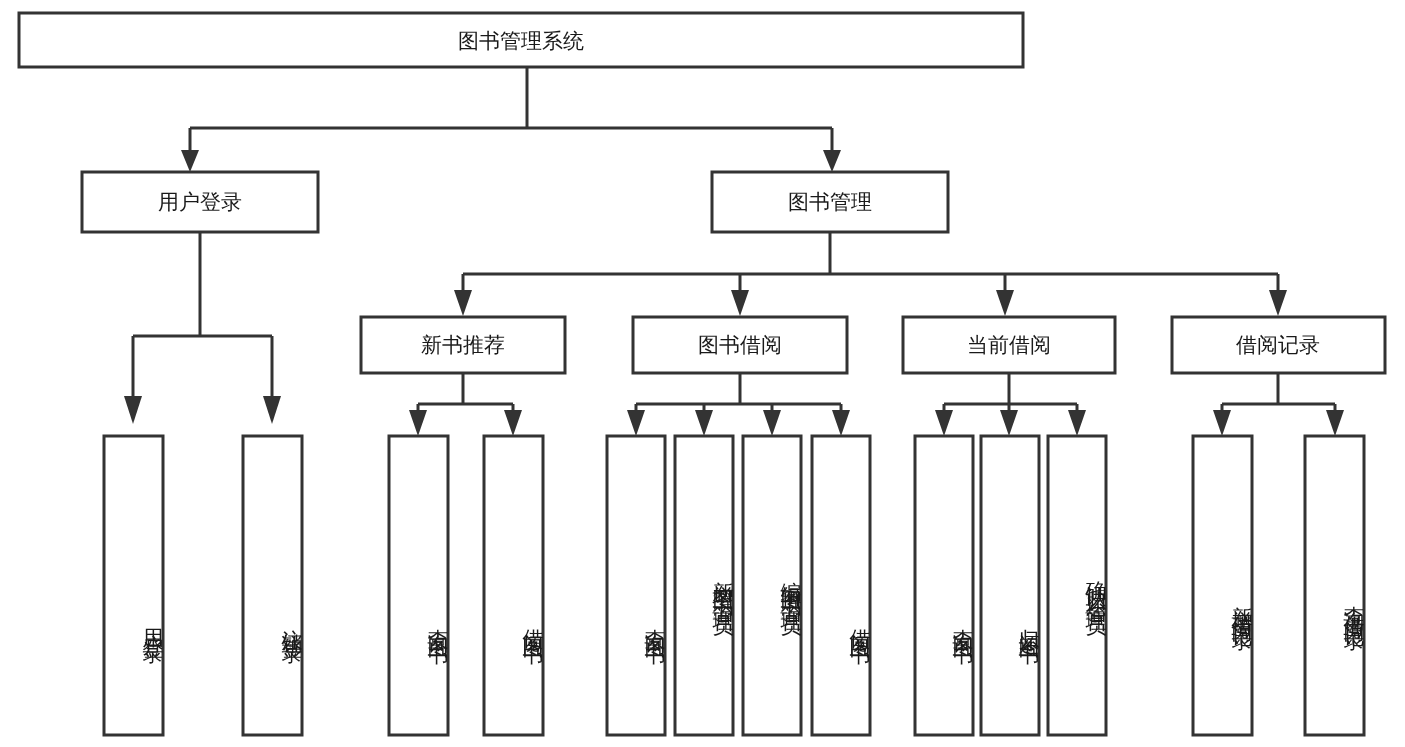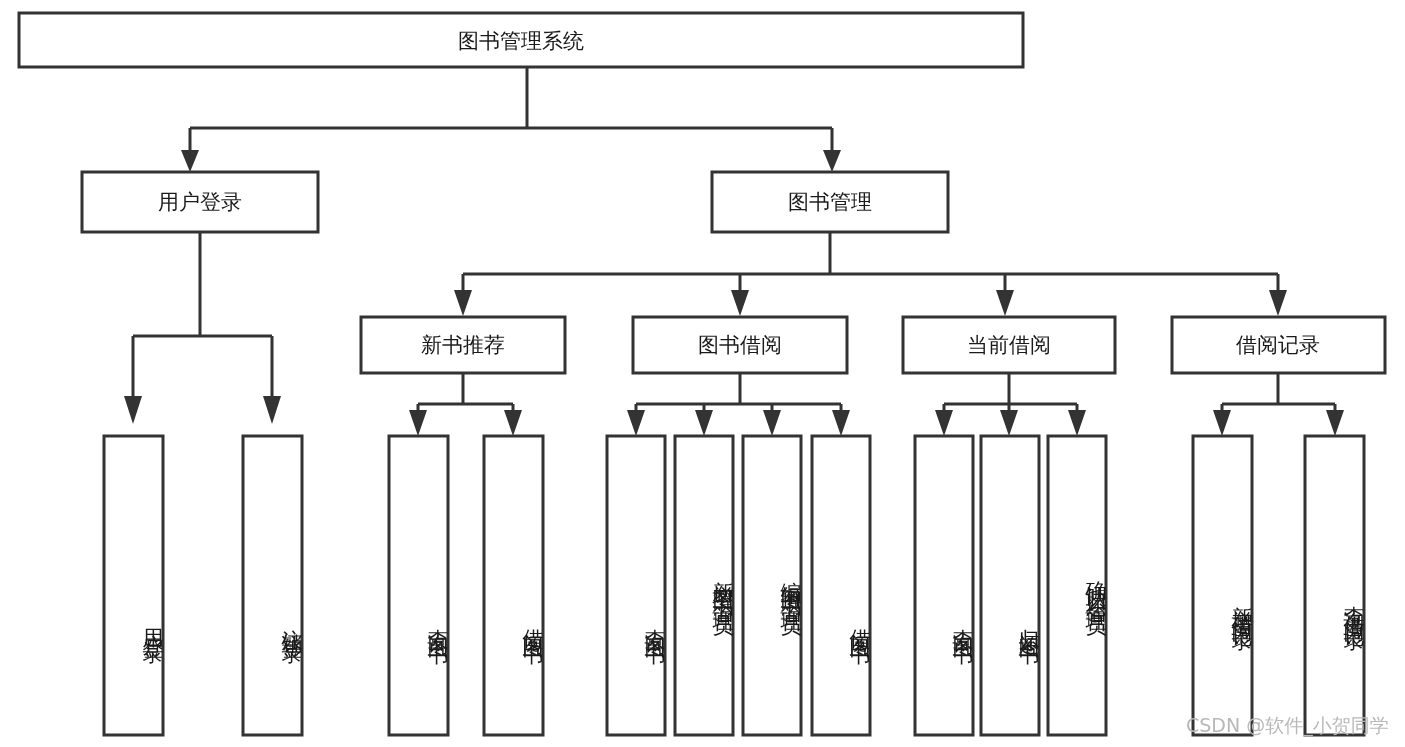--- a/index.html
+++ b/index.html
@@ -229,15 +229,14 @@
   <div class="leaf-label-box" style="left:743px; top:444px; width:58px; height:285px;">编辑图书（管理员）</div>
   <div class="leaf-label-box" style="left:812px; top:512px; width:58px; height:220px;">借阅图书</div>
 
   <div class="leaf-label-box" style="left:915px; top:512px; width:58px; height:220px;">查询图书</div>
   <div class="leaf-label-box" style="left:981px; top:512px; width:58px; height:220px;">归还图书</div>
   <div class="leaf-label-box" style="left:1048px; top:444px; width:58px; height:285px;">确认归还（管理员）</div>
 
   <div class="leaf-label-box" style="left:1193px; top:476px; width:59px; height:256px;">新增借阅记录</div>
   <div class="leaf-label-box" style="left:1305px; top:476px; width:59px; height:256px;">查询借阅记录</div>
 
-  <div class="watermark">CSDN @软件_小贺同学</div>
 
 </div>
 
 </body></html>

